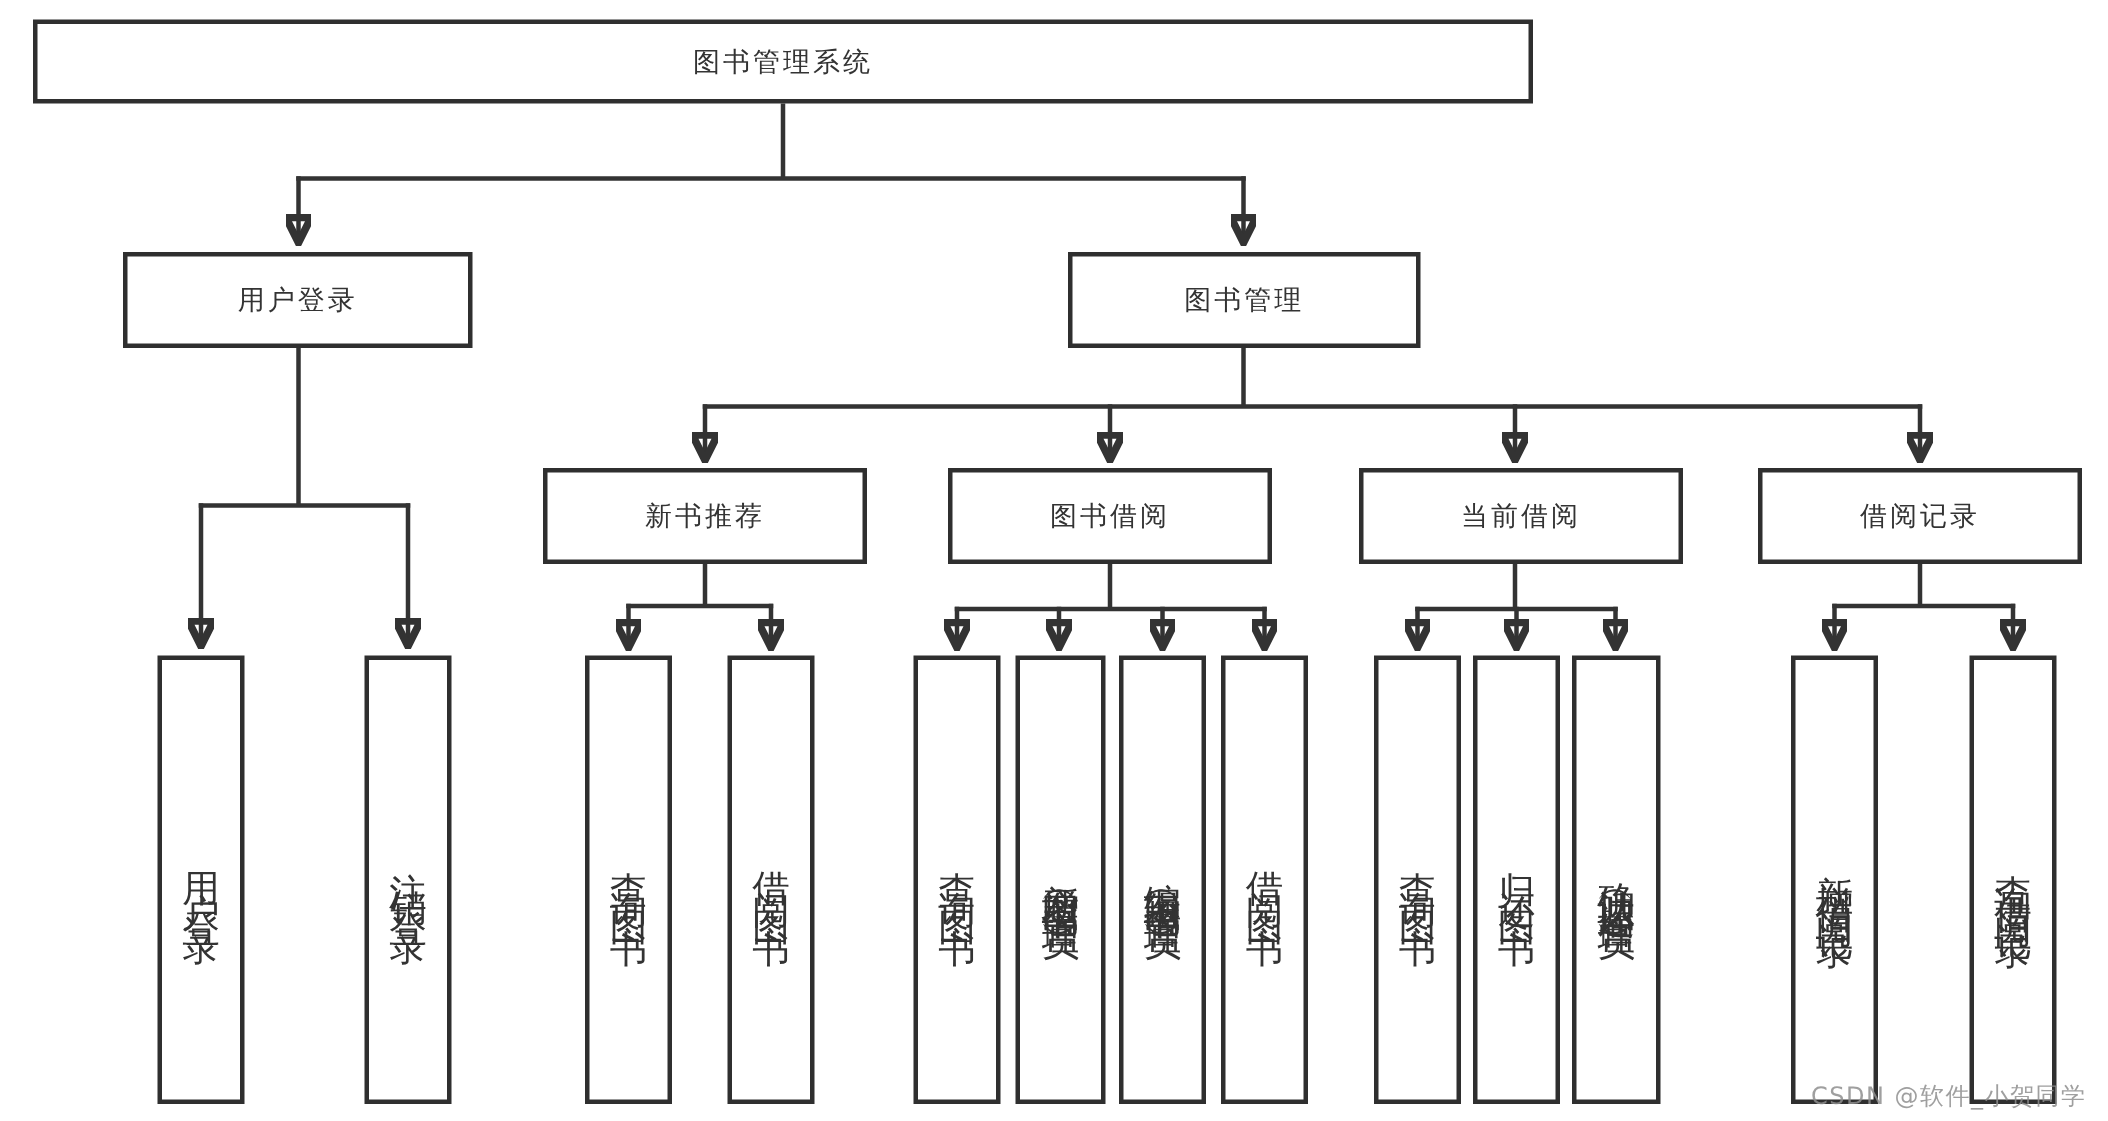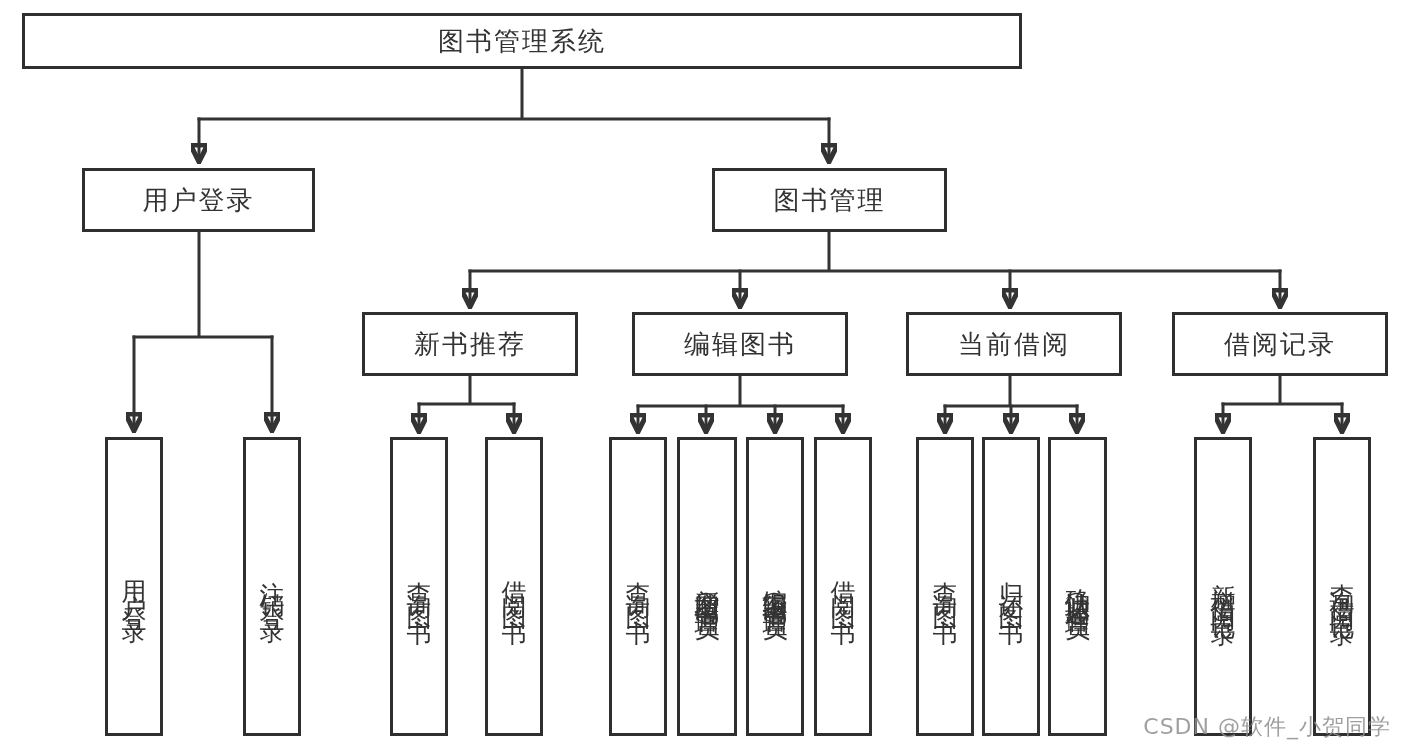--- a/index.html
+++ b/index.html
@@ -9,32 +9,32 @@
     font-family:"DejaVu Sans","Liberation Sans",sans-serif;
     overflow:hidden;
   }
   svg.connectors { position:absolute; left:0; top:0; z-index:1; }
   svg.connectors path { stroke:var(--line,#333); stroke-width:3; fill:none; stroke-linecap:square; }
   .box {
     position:absolute; z-index:2; box-sizing:border-box;
     border:3px solid var(--box_border,#2f2f2f);
     background:var(--box_fill,#fff);
     display:flex; align-items:center; justify-content:center;
-    color:var(--text,#333); font-size:26px; letter-spacing:2px;
+    color:var(--text,#333); font-size:18px; letter-spacing:2px;
     white-space:nowrap;
   }
   .leaf { font-size:25px; letter-spacing:0; }
   .leaf span { writing-mode:vertical-rl; text-orientation:mixed; line-height:1; }
   .chars4 span { letter-spacing:13px; }
   .chars6 span { letter-spacing:8px; }
   .chars9 span { letter-spacing:4px; }
   .watermark {
     position:absolute; z-index:3; right:14px; bottom:5px;
     color:var(--watermark,#8f8f8f); opacity:.85;
-    font-size:22px; letter-spacing:1px;
+    font-size:16px; letter-spacing:1px;
   }
 </style>
 </head>
 <body>
 
 <div class="canvas">
 
   <svg class="connectors" width="1405" height="747" viewBox="0 0 1405 747" aria-hidden="true">
     <defs>
       <marker id="arw" viewBox="0 0 10 10" refX="9.5" refY="5" markerWidth="7" markerHeight="5.6" orient="auto">
@@ -84,21 +84,21 @@
     <span>用户登录</span>
   </div>
   <div class="box" style="left:362px;top:312px;width:216px;height:64px">
     <span>新书推荐</span>
   </div>
 
   <div class="box" style="left:712px;top:168px;width:235px;height:64px">
     <span>图书管理</span>
   </div>
   <div class="box" style="left:632px;top:312px;width:216px;height:64px">
-    <span>编辑图书</span>
+    <span>图书借阅</span>
   </div>
   <div class="box" style="left:906px;top:312px;width:216px;height:64px">
     <span>当前借阅</span>
   </div>
   <div class="box" style="left:1172px;top:312px;width:216px;height:64px">
     <span>借阅记录</span>
   </div>
 
   <div class="box leaf chars4" style="left:105px;top:437px;width:58px;height:299px">
     <span>用户登录</span>

